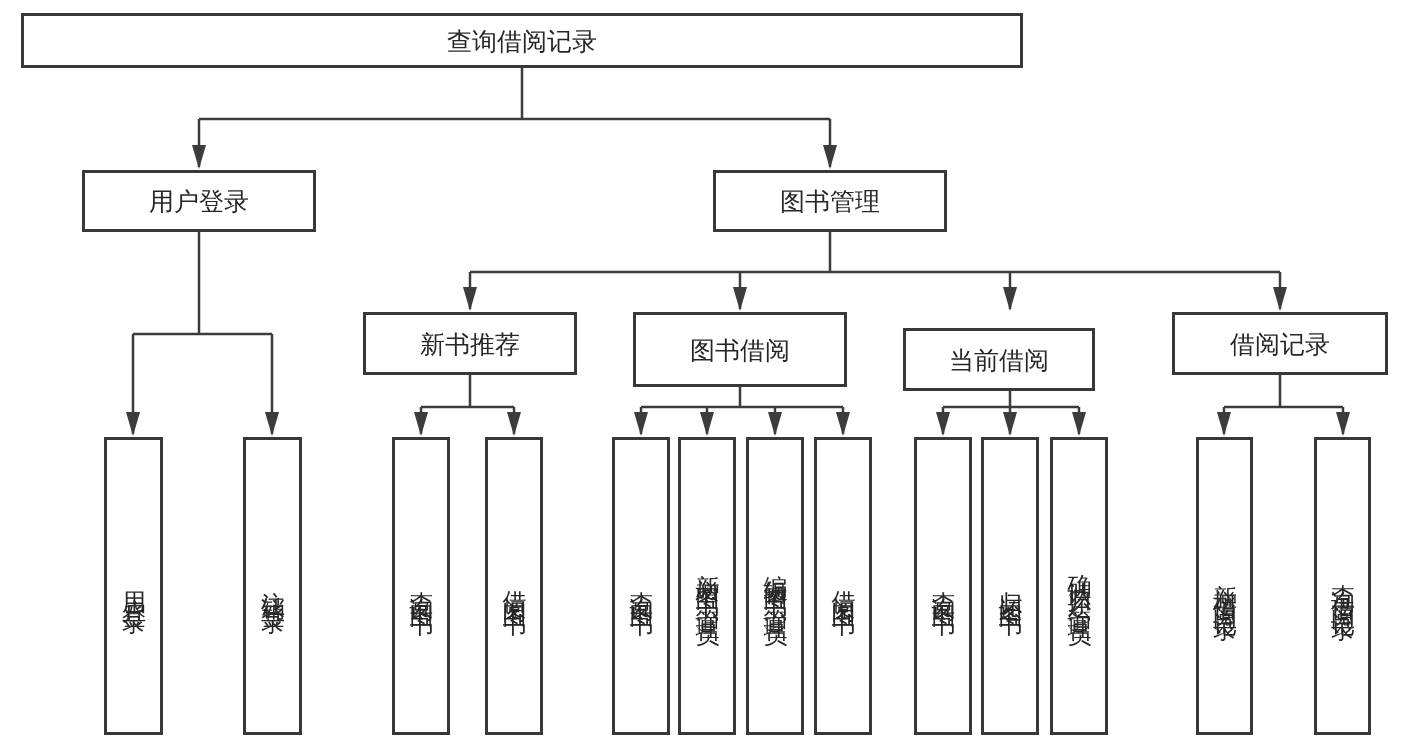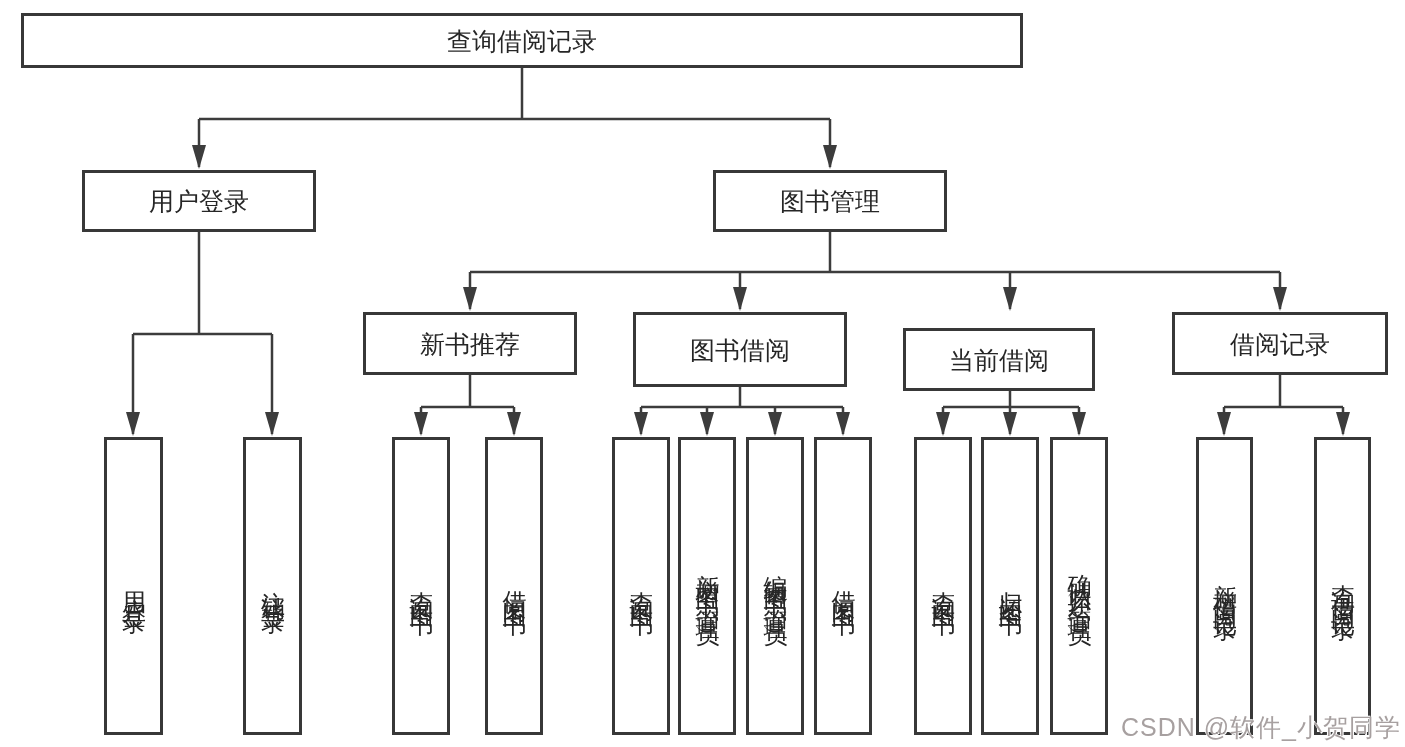--- a/index.html
+++ b/index.html
@@ -80,14 +80,13 @@
   <div class="node vert" style="left:746px;top:437px;width:58px;height:298px">编辑图书（管理员）</div>
   <div class="node vert" style="left:814px;top:437px;width:58px;height:298px">借阅图书</div>
 
   <div class="node vert" style="left:914px;top:437px;width:58px;height:298px">查询图书</div>
   <div class="node vert" style="left:981px;top:437px;width:58px;height:298px">归还图书</div>
   <div class="node vert" style="left:1050px;top:437px;width:58px;height:298px">确认归还（管理员）</div>
 
   <div class="node vert" style="left:1196px;top:437px;width:57px;height:298px">新增借阅记录</div>
   <div class="node vert" style="left:1314px;top:437px;width:57px;height:298px">查询借阅记录</div>
 
-  <div id="watermark">CSDN @软件_小贺同学</div>
 </div>
 
 </body></html>

